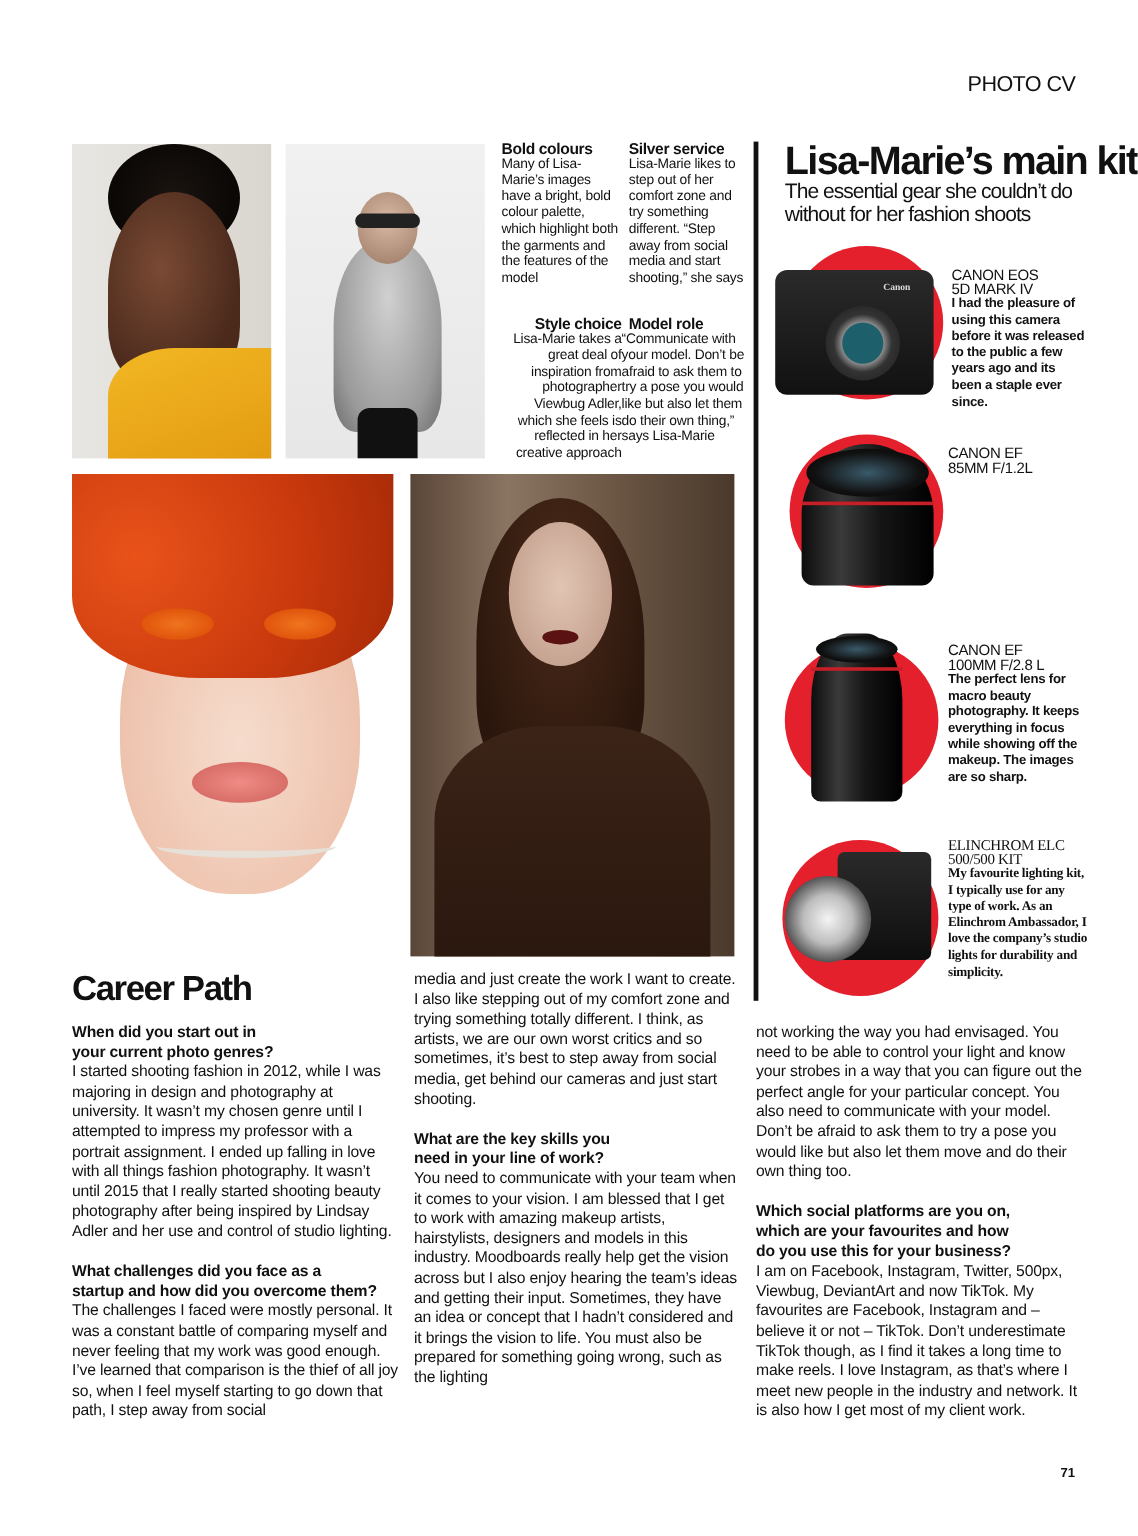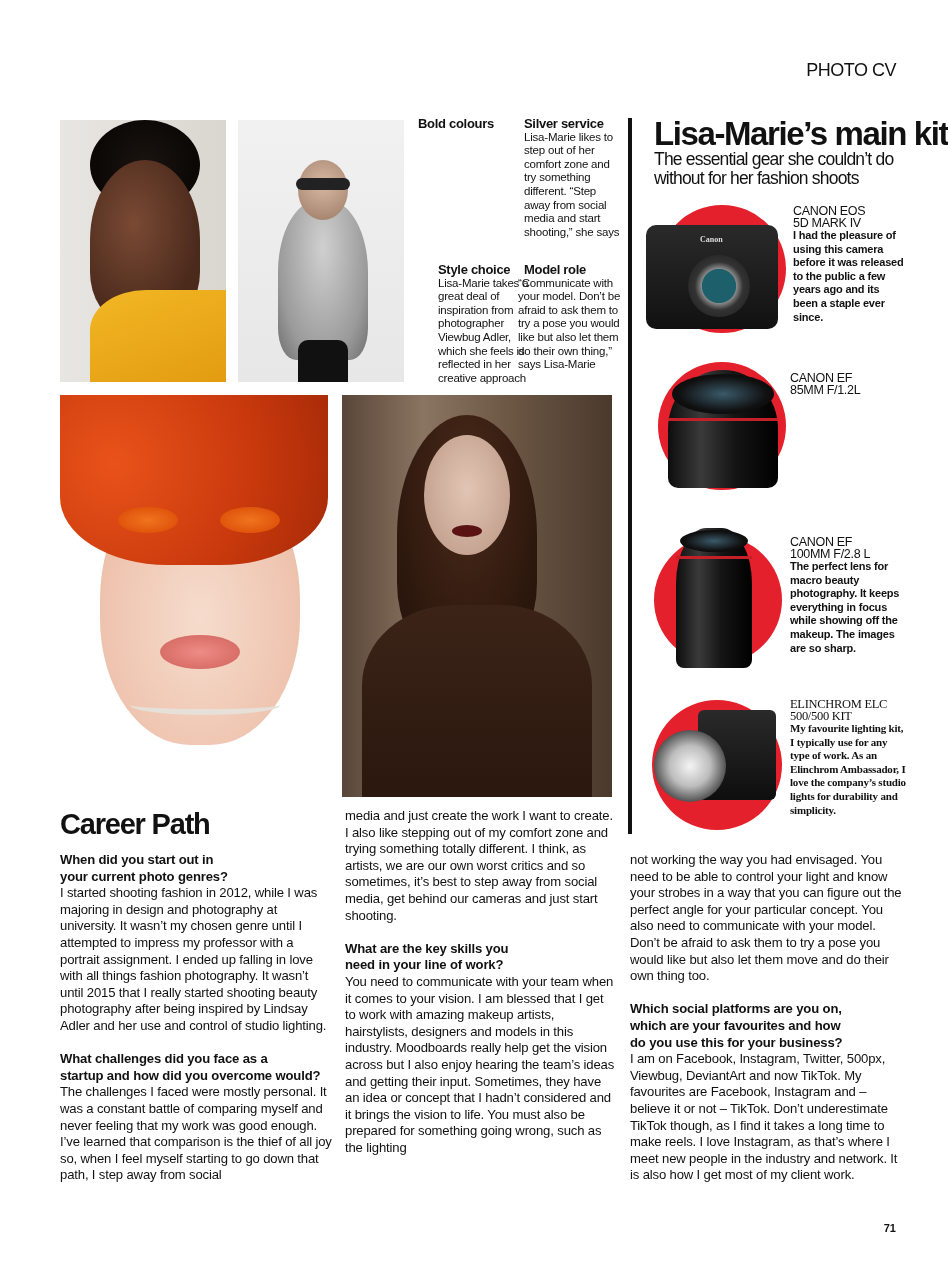--- a/index.html
+++ b/index.html
@@ -50,39 +50,39 @@
     background: radial-gradient(ellipse at 50% 45%, #e2c5b4 0%, #bb9684 100%); }
   .photo-4 .lips { position:absolute; left:110px; top:130px; width:30px; height:12px; border-radius:50%; background:#5a1212; }
   .photo-4 .jacket { position:absolute; left:20px; top:210px; width:230px; height:200px; border-radius: 40% 40% 0 0;
     background: linear-gradient(180deg, #3b2317 0%, #2a170e 100%); }
 
   
   .caption { width: 100px; font-size: 11.5px; line-height: 13.6px; color:#111; letter-spacing: -0.2px; }
   .caption h4 { font-size: 13px; font-weight: bold; margin-bottom: 0; letter-spacing: -0.3px; }
   .cap-1 { left: 418px; top: 117px; }
   .cap-2 { left: 524px; top: 117px; }
-  .cap-3 { left: 438px; top: 263px; }
+  .cap-3 { left: 418px; top: 263px; text-align: right; }
   .cap-4 { left: 518px; top: 263px; }
 
   
   .kit-rule { left: 628px; top: 118px; width: 4px; height: 716px; background: #111; }
   .kit-title { left: 654px; top: 115px; font-size: 33px; font-weight: bold; letter-spacing: -1.4px; white-space: nowrap; }
   .kit-subtitle { left: 654px; top: 150px; font-size: 17.5px; line-height: 18.5px; letter-spacing: -0.8px; width: 260px; }
 
   .kit-circle { border-radius: 50%; background: #e3202b; }
   .kit-name { font-size: 12.5px; line-height: 12px; letter-spacing: -0.3px; color:#111; }
   .kit-desc { font-size: 11px; line-height: 13.6px; font-weight: bold; color:#111; letter-spacing: -0.2px; }
 
   .item { position:absolute; }
   .item .kit-text { position:absolute; width: 112px; }
 
   
   .camera { position:absolute; border-radius: 10px; background: linear-gradient(180deg,#2a2a2a 0%,#111 100%); }
   .camera .mount { position:absolute; border-radius:50%; background: radial-gradient(circle, #1d5f6b 0%, #1d5f6b 38%, #888 40%, #333 55%, #1a1a1a 100%); }
-  .camera .brand { position:absolute; color:#ddd; font-size: 8px; font-weight:bold; font-family: "Liberation Serif", serif; }
+  .camera .brand { position:absolute; color:#ddd; font-size: 8px; font-weight:bold; font-family: "Liberation Serif", serif; margin-left: 36px; }
   .lens { position:absolute; border-radius: 8px; background: linear-gradient(90deg,#0d0d0d 0%,#3a3a3a 30%,#151515 60%,#000 100%); }
   .lens .ring { position:absolute; left:0; width:100%; height:3px; background:#c52027; }
   .lens .front { position:absolute; left:4px; right:4px; border-radius:50%; background: radial-gradient(ellipse, #3a5a6a 0%, #111 60%, #000 100%); }
   .flash { position:absolute; }
   .flash .reflector { position:absolute; border-radius:50%; background: radial-gradient(circle, #f4f4f4 0%, #bdbdbd 40%, #555 70%, #222 100%); }
   .flash .bodyf { position:absolute; border-radius:6px; background: linear-gradient(180deg,#2a2a2a 0%,#0e0e0e 100%); }
 
   
   .career-title { left: 60px; top: 808px; font-size: 29px; font-weight: bold; letter-spacing: -1.2px; }
   .col { width: 272px; font-size: 13.1px; line-height: 16.6px; color: #111; letter-spacing: -0.15px; }
@@ -120,20 +120,21 @@
 </div>
 <div class="abs photo photo-4" title="Model with dark lipstick wearing a brown blazer">
   <div class="hair"></div>
   <div class="face"></div>
   <div class="lips"></div>
   <div class="jacket"></div>
 </div>
 
 <div class="abs caption cap-1">
   <h4>Bold colours</h4>
+  <div>Many of Lisa-Marie’s images have a bright, bold colour palette, which highlight both the garments and the features of the model</div>
 </div>
 <div class="abs caption cap-2">
   <h4>Silver service</h4>
   <div>Lisa-Marie likes to step out of her comfort zone and try something different. “Step away from social media and start shooting,” she says</div>
 </div>
 <div class="abs caption cap-3">
   <h4>Style choice</h4>
   <div>Lisa-Marie takes a great deal of inspiration from photographer Viewbug Adler, which she feels is reflected in her creative approach</div>
 </div>
 <div class="abs caption cap-4" style="width:104px;">
@@ -144,21 +145,21 @@
 <div class="abs kit-rule"></div>
 <div class="abs kit-title">Lisa-Marie’s main kit</div>
 <div class="abs kit-subtitle">The essential gear she couldn’t do without for her fashion shoots</div>
 
 <div class="item" style="left:640px; top:205px; width:270px; height:130px;">
   <div class="abs kit-circle" style="left:18px; top:0; width:128px; height:128px;"></div>
   <div class="camera" style="left:6px; top:20px; width:132px; height:104px;">
     <div class="brand" style="left:54px; top:10px;">Canon</div>
     <div class="mount" style="left:42px; top:30px; width:62px; height:62px;"></div>
   </div>
-  <div class="kit-text" style="left:153px; top:0;">
+  <div class="kit-text" style="left:153px; top:18px;">
     <div class="kit-name">
       <div>CANON EOS</div>
       <div>5D MARK IV</div>
     </div>
     <div class="kit-desc">I had the pleasure of using this camera before it was released to the public a few years ago and its been a staple ever since.</div>
   </div>
 </div>
 
 <div class="item" style="left:640px; top:362px; width:270px; height:130px;">
   <div class="abs kit-circle" style="left:18px; top:0; width:128px; height:128px;"></div>
@@ -208,21 +209,21 @@
 
 <div class="abs col col-1">
   <p class="q">
     <span>When did you start out in</span><br>
     <span>your current photo genres?</span>
   </p>
   <p>I started shooting fashion in 2012, while I was majoring in design and photography at university. It wasn’t my chosen genre until I attempted to impress my professor with a portrait assignment. I ended up falling in love with all things fashion photography. It wasn’t until 2015 that I really started shooting beauty photography after being inspired by Lindsay Adler and her use and control of studio lighting.</p>
   <div class="gap"></div>
   <p class="q">
     <span>What challenges did you face as a</span><br>
-    <span>startup and how did you overcome would?</span>
+    <span>startup and how did you overcome them?</span>
   </p>
   <p>The challenges I faced were mostly personal. It was a constant battle of comparing myself and never feeling that my work was good enough. I’ve learned that comparison is the thief of all joy so, when I feel myself starting to go down that path, I step away from social</p>
 </div>
 
 <div class="abs col col-2">
   <p>media and just create the work I want to create. I also like stepping out of my comfort zone and trying something totally different. I think, as artists, we are our own worst critics and so sometimes, it’s best to step away from social media, get behind our cameras and just start shooting.</p>
   <div class="gap"></div>
   <p class="q">
     <span>What are the key skills you</span><br>
     <span>need in your line of work?</span>

